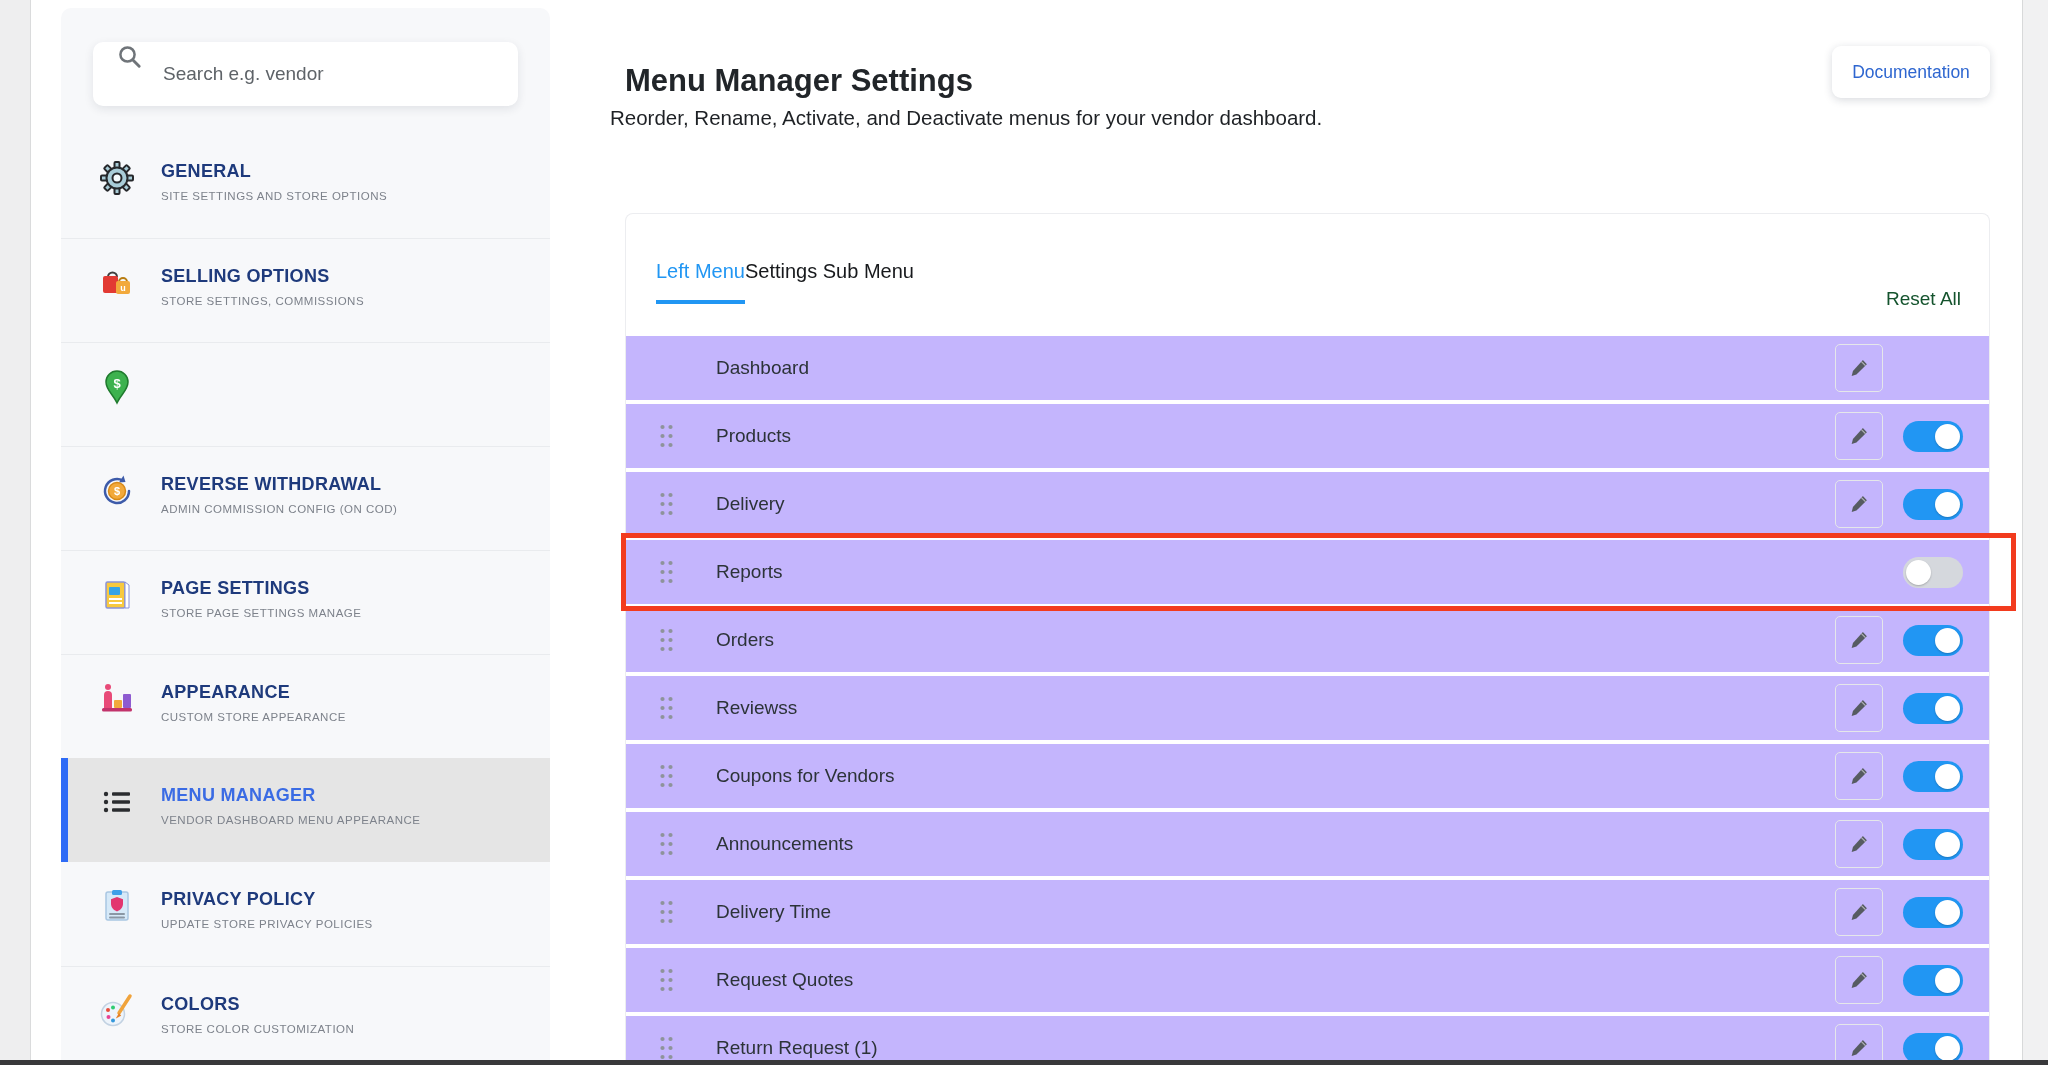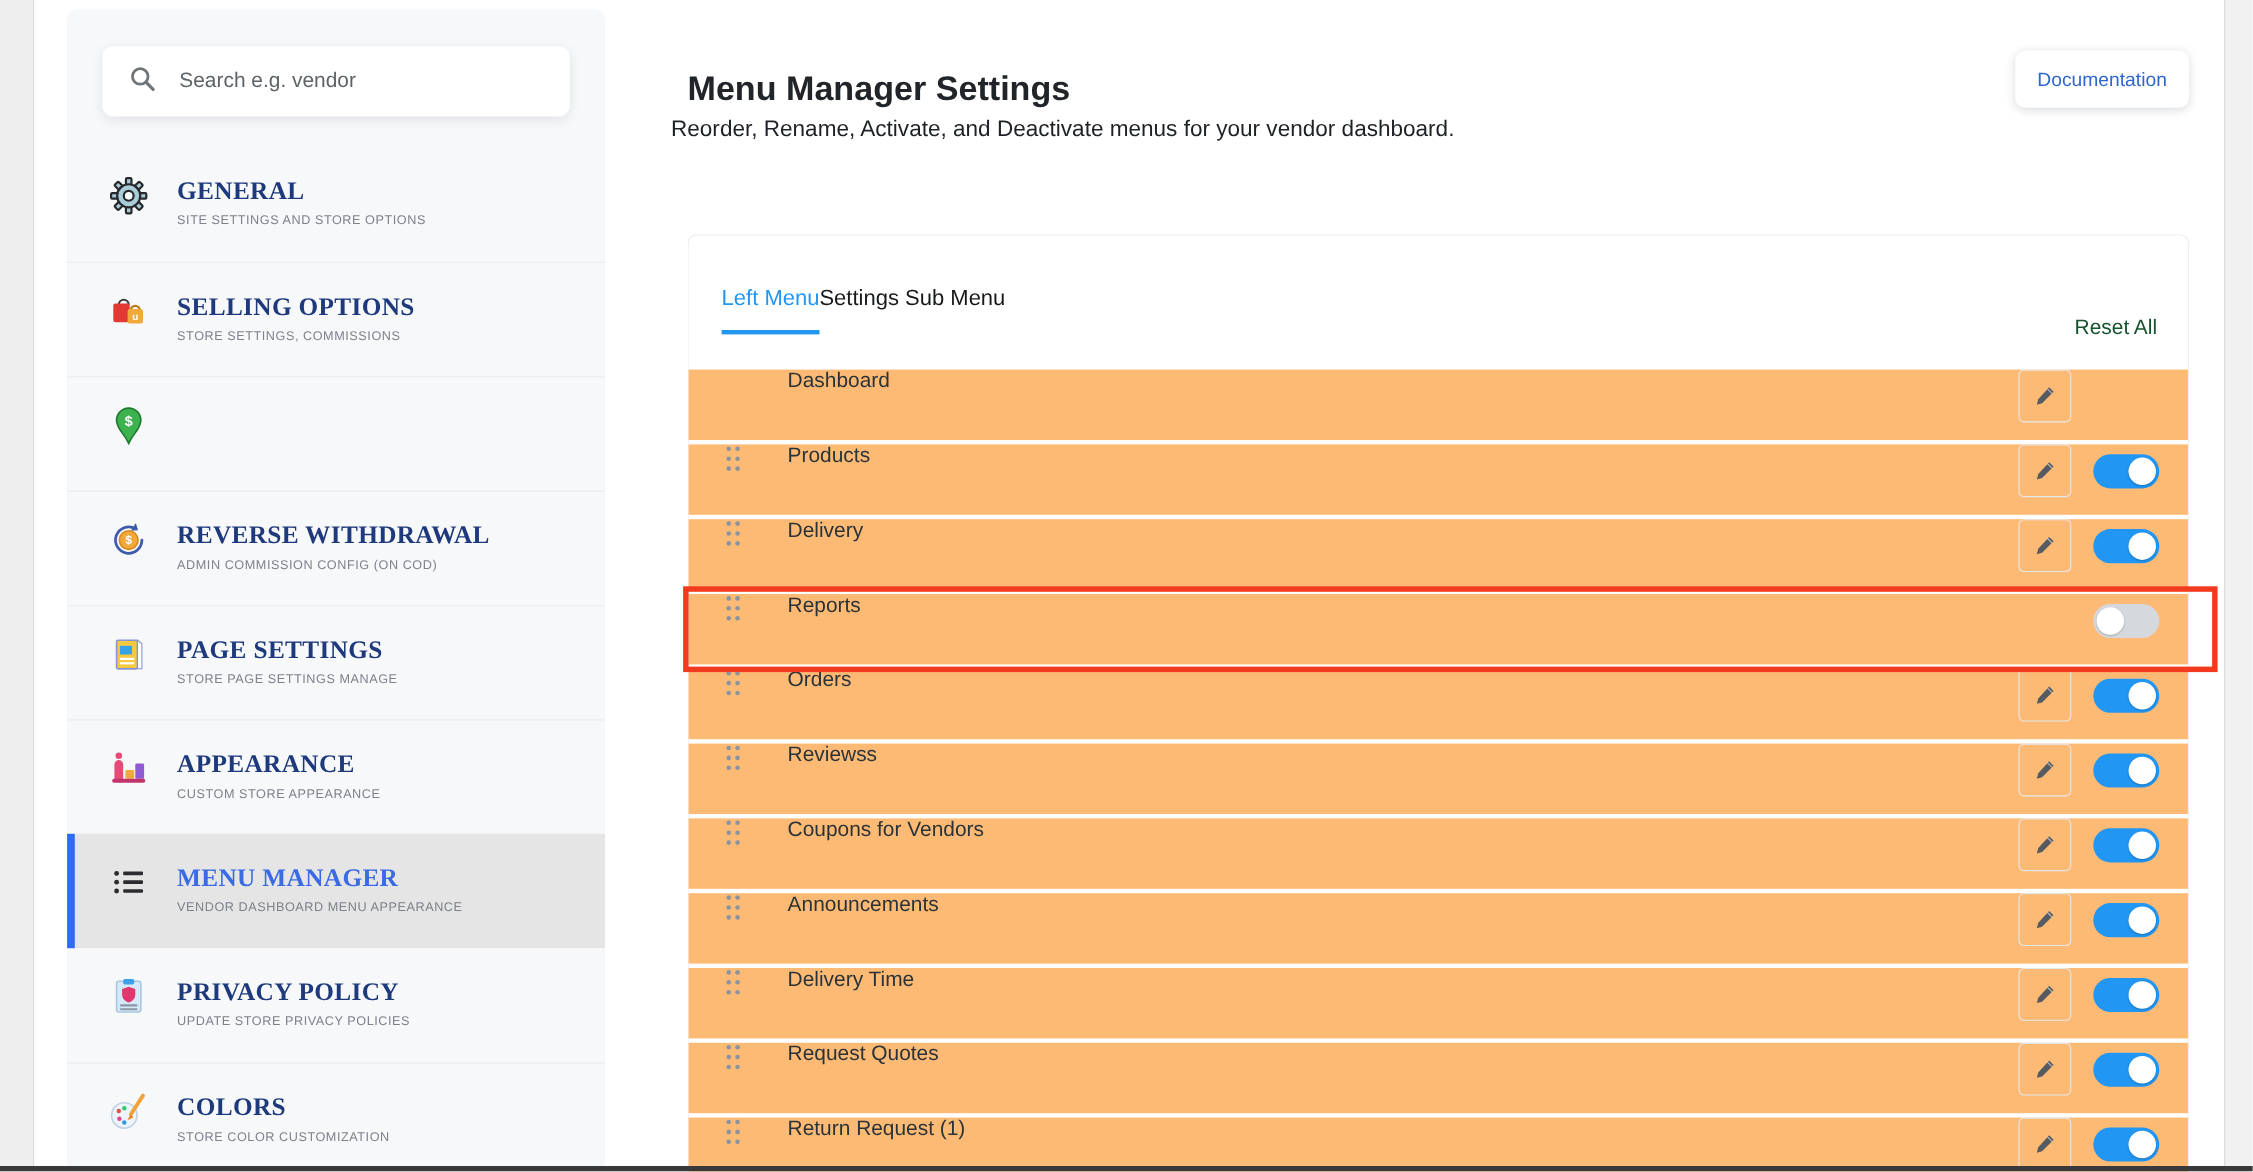--- a/index.html
+++ b/index.html
@@ -11,33 +11,33 @@
   }
   
   .left-strip  { position:absolute; left:0; top:0; width:31px; height:100%; background:#eeeeef; border-right:1px solid #dadbdc; }
   .right-strip { position:absolute; right:0; top:0; width:26px; height:100%; background:#f1f1f2; border-left:1px solid #d8d9da; }
   .bottom-strip{ position:absolute; left:0; bottom:0; width:100%; height:5px; background:#39393b; z-index:60; }
 
   
   .sidebar { position:absolute; left:61px; top:8px; width:489px; height:1052px; background:#f7f8fa; border-radius:10px 10px 0 0; }
   .search-wrap {
     margin:34px 32px 0; height:64px; background:#fff; border-radius:10px;
-    box-shadow:0 3px 10px rgba(25,35,60,0.10); display:flex; align-items:center; padding:0 22px;
+    box-shadow:0 3px 10px rgba(25,35,60,0.10); display:flex; padding:0 22px;
   }
   .search-wrap svg { width:30px; height:30px; flex:0 0 30px; }
   input.search { border:none; outline:none; font-size:19px; margin-left:16px; flex:1; background:transparent; color:#2f3338; font-family:"Liberation Sans",sans-serif; }
   input.search::placeholder { color:#5e6368; }
 
   .nav { margin-top:28px; }
   .nav-item { position:relative; height:104px; display:flex; align-items:flex-start; padding:25px 16px 0 38px; cursor:pointer; }
   .nav-item + .nav-item { border-top:1px solid #e9ebee; }
   .nav-icon { width:36px; height:36px; flex:0 0 36px; margin-top:1px; }
   .nav-icon svg { width:36px; height:36px; }
   .nav-text { margin-left:26px; padding-top:2px; }
-  .nav-title { font-size:23px; font-weight:bold; color:#1e3a7c; letter-spacing:0.3px;font-family:Liberation Serif, serif; }
+  .nav-title { font-size:18px; font-weight:bold; color:#1e3a7c; letter-spacing:0.3px; }
   .nav-sub { margin-top:8px; font-size:11.5px; color:#7d828b; letter-spacing:0.5px; }
   .nav-item.active { background:#e5e5e5; border-top:none; }
   .nav-item.active + .nav-item { border-top:none; }
   .nav-item.active::before { content:""; position:absolute; left:0; top:0; bottom:0; width:7px; background:#2e6bf6; }
   .nav-item.active .nav-title { color:#3a6be4; }
 
   
   .main-title { position:absolute; left:625px; top:42px; font-size:31px; font-weight:bold; color:#212529; }
   .main-sub   { position:absolute; left:610px; top:106px; font-size:20.5px; color:#1e2125; }
   .doc-btn {
@@ -47,21 +47,21 @@
   }
 
   
   .card { position:absolute; left:625px; top:213px; width:1365px; height:852px; background:#fff; border:1px solid #ecedf0; border-bottom:none; border-radius:8px 8px 0 0; }
   .card-head { position:relative; height:122px; }
   .tabs { position:absolute; left:30px; top:46px; display:flex; }
   .tab { font-size:20px; color:#17191c; font-weight:500; padding-bottom:17px; cursor:pointer; }
   .tab.active { color:#2196f3; border-bottom:4px solid #2196f3; }
   .reset-all { position:absolute; right:28px; top:74px; font-size:19px; color:#14532d; cursor:pointer; }
 
-  .menu-row { position:relative; height:64px; margin-bottom:4px; background:#fdba74; display:flex; align-items:flex-start; padding:0 26px 0 32px; }
+  .menu-row { position:relative; height:64px; margin-bottom:4px; background:#c4b5fd; display:flex; align-items:center; padding:0 26px 0 32px; }
   .drag { width:17px; height:26px; flex:0 0 17px; cursor:grab; }
   .drag svg { width:17px; height:26px; display:block; }
   .hidden-slot { visibility:hidden; }
   .row-label { margin-left:41px; font-size:19px; color:#2c3338; }
   .row-controls { margin-left:auto; display:flex; align-items:center; gap:20px; }
   .pencil { width:48px; height:48px; border:1px solid #e5e7ea; border-radius:5px; display:flex; align-items:center; justify-content:center; cursor:pointer; }
   .pencil svg { width:22px; height:22px; }
   .toggle { width:60px; height:31px; border-radius:16px; position:relative; cursor:pointer; }
   .toggle.on  { background:#2196f3; }
   .toggle.off { background:#d5d8dd; }

